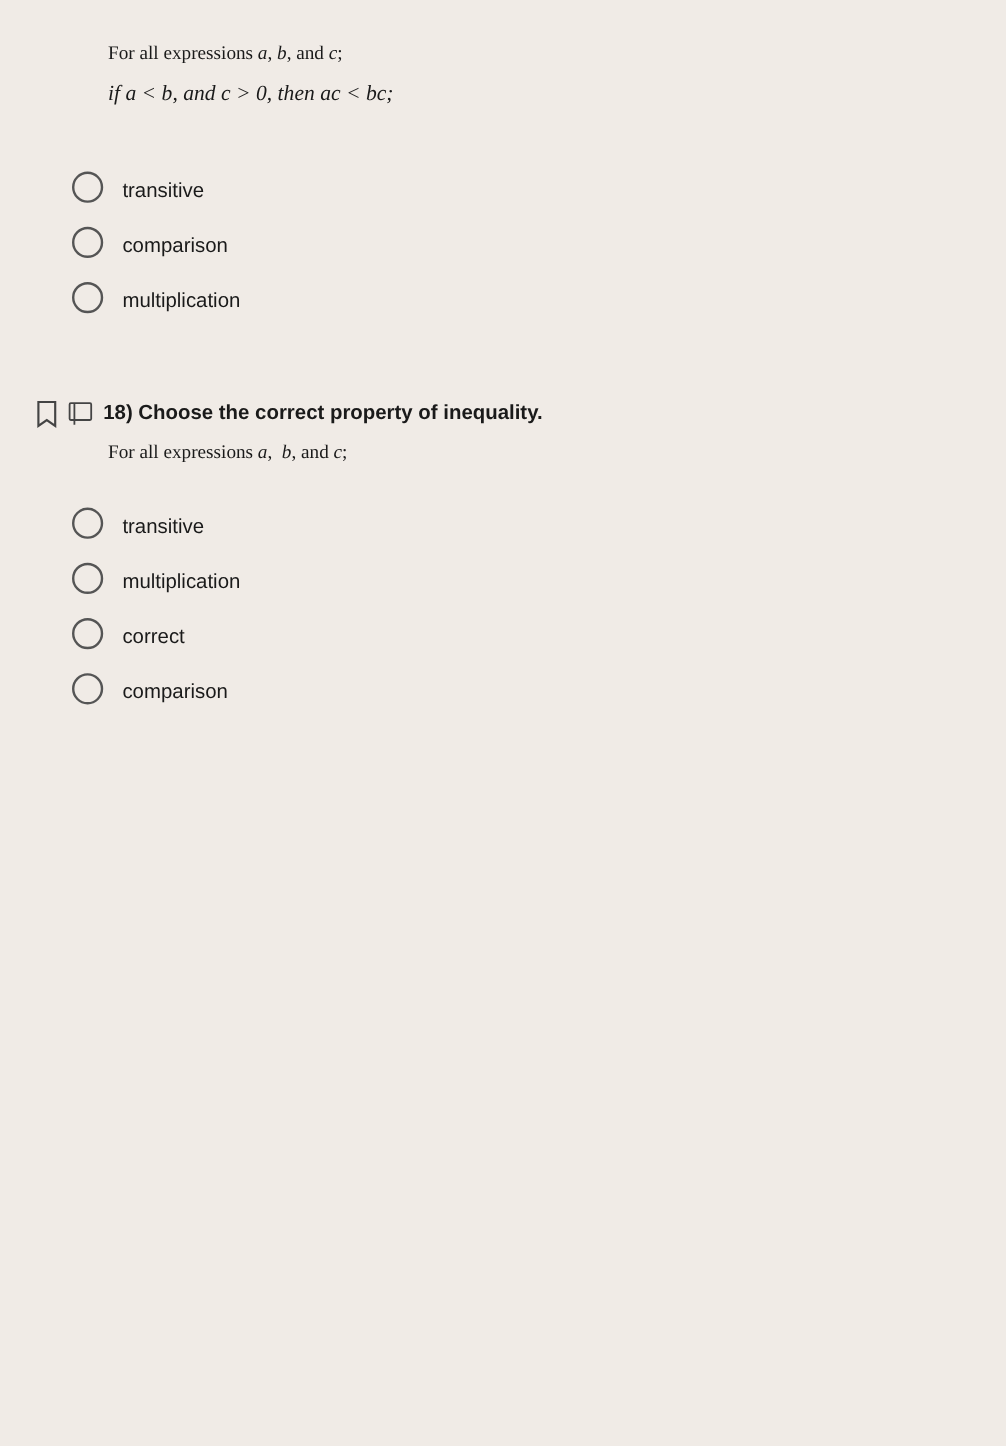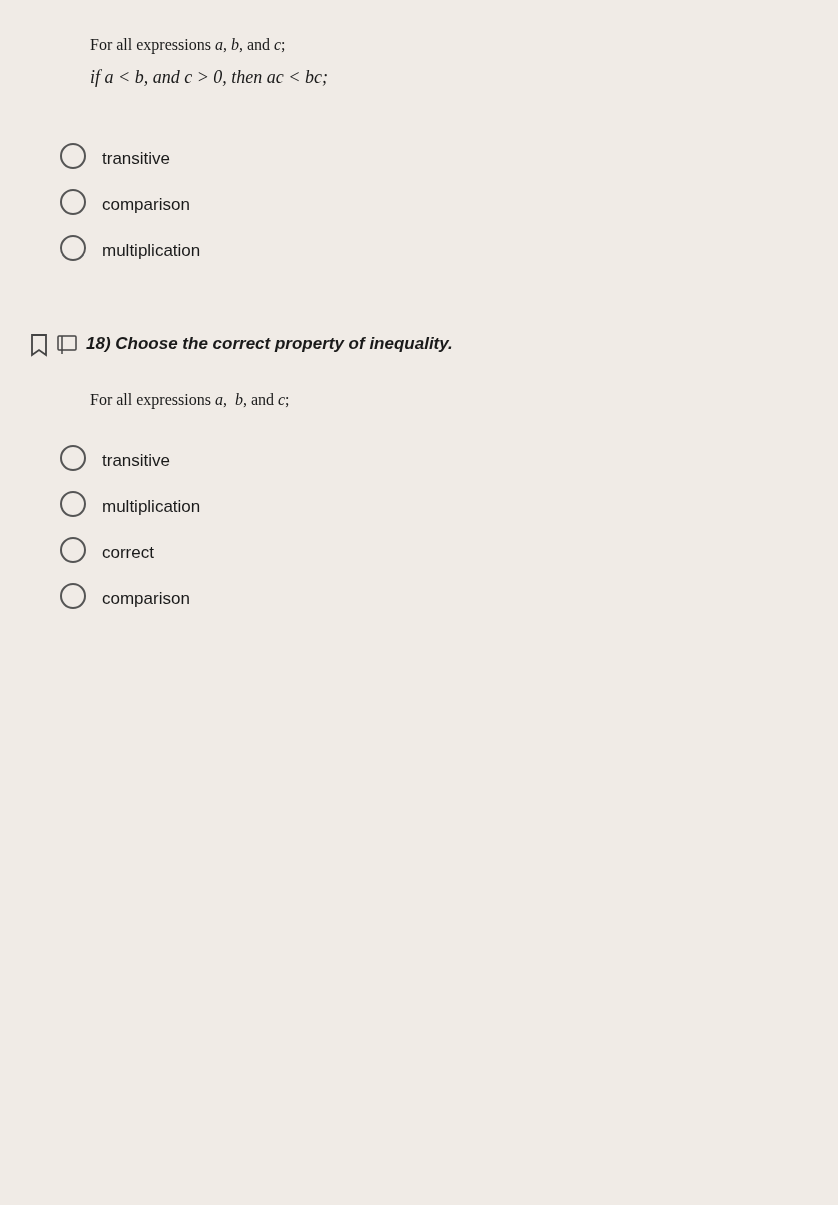--- a/index.html
+++ b/index.html
@@ -136,21 +136,21 @@
       <div class="option-item">
         <span class="radio-circle"></span>
         <span class="option-label">multiplication</span>
       </div>
     </div>
   </div>
 
   <div style="height: 30px;"></div>
 
   <div class="question-block">
-    <div class="question-header" style="display:flex; align-items:center; gap:8px; margin-bottom:28px;font-style:italic;">
+    <div class="question-header" style="display:flex; align-items:center; gap:8px; margin-bottom:6px;">
       <div class="question-icons">
 
         <svg width="18" height="24" viewBox="0 0 18 24" fill="none" xmlns="http://www.w3.org/2000/svg">
           <path d="M2 2h14v20l-7-5-7 5V2z" stroke="#444" stroke-width="1.8" fill="none"></path>
         </svg>
 
         <svg width="22" height="22" viewBox="0 0 22 22" fill="none" xmlns="http://www.w3.org/2000/svg" style="margin-left:2px;">
           <rect x="2" y="2" width="18" height="14" rx="1" stroke="#444" stroke-width="1.5" fill="none"></rect>
           <line x1="6" y1="2" x2="6" y2="20" stroke="#444" stroke-width="1.5"></line>
         </svg>

